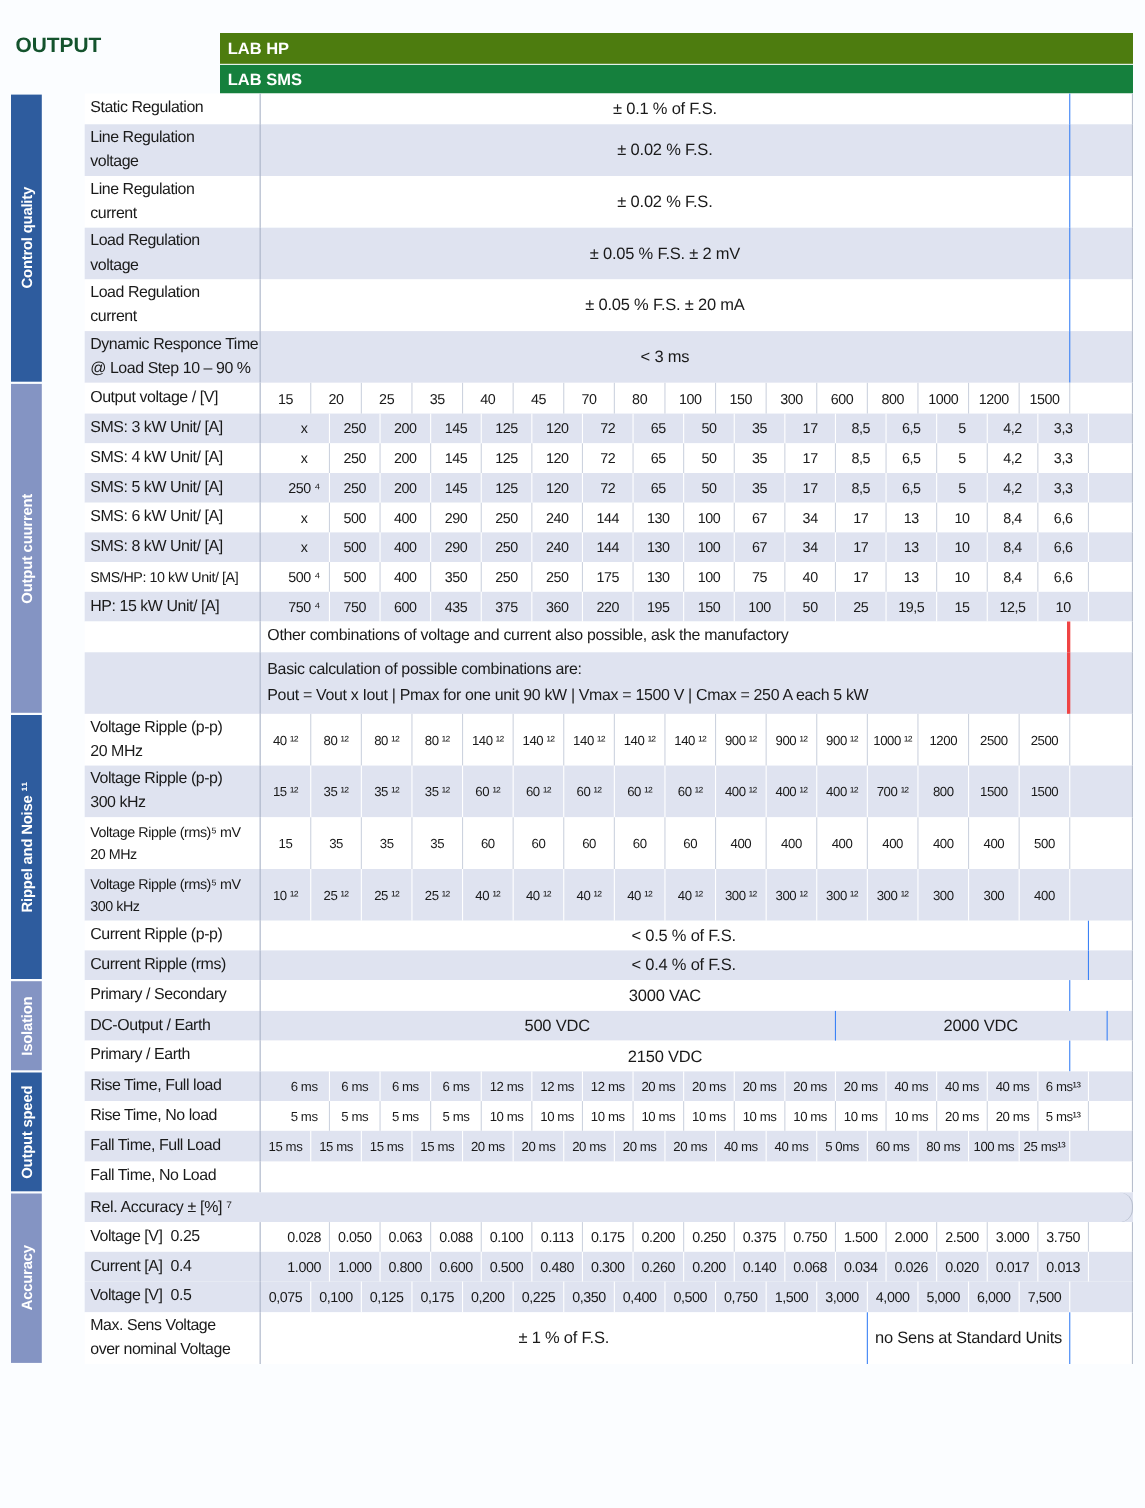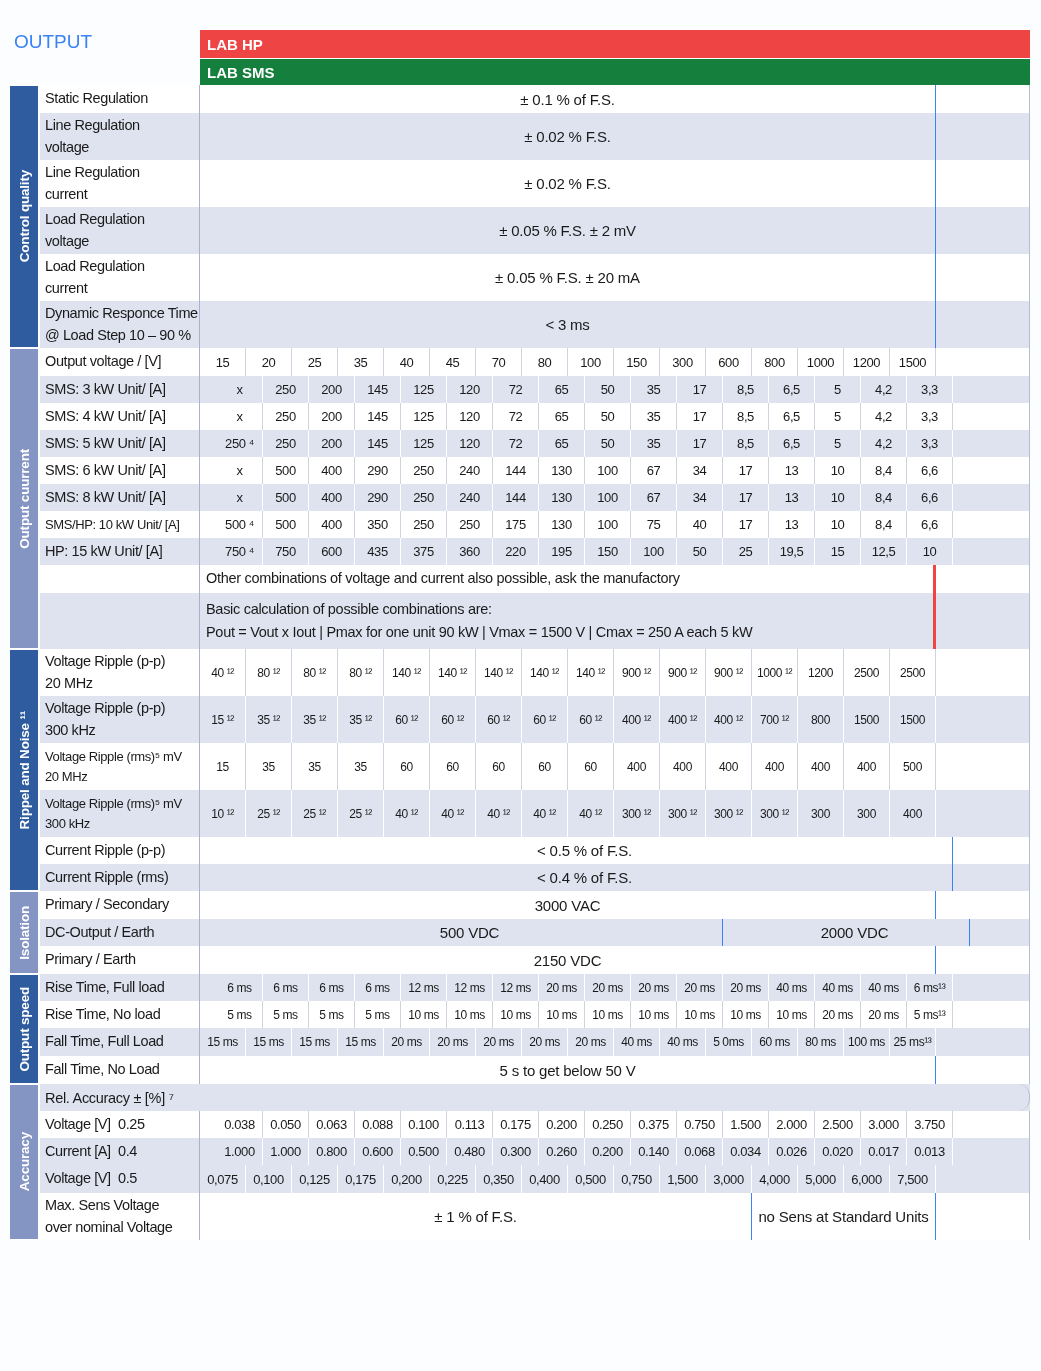--- a/index.html
+++ b/index.html
@@ -6,44 +6,44 @@
   body{
     width:1041px;height:1371px;
     background:#fbfdff;
     font-family:"Liberation Sans","DejaVu Sans",sans-serif;
     color:#1a1a1a;
     position:relative;
     overflow:hidden;
   }
   .page-title{
     position:absolute;left:14px;top:31px;
-    font-size:19px;font-weight:normal;color:#3b82f6;letter-spacing:0;
+    font-size:19px;font-weight:bold;color:#14532d;letter-spacing:0;
   }
   .hdrbar{
     position:absolute;left:200px;width:830px;box-sizing:border-box;
     color:#fff;font-weight:bold;font-size:15px;
     display:flex;align-items:center;padding-left:7px;
   }
-  #hdr-hp{top:30px;height:28px;background:#ef4444;}
+  #hdr-hp{top:30px;height:28px;background:#4d7c0f;}
   #hdr-sms{top:59px;height:26px;background:#15803d;}
 
   .tbl{position:absolute;left:10px;top:85px;width:1020px;}
   .sec{position:relative;padding-left:30px;}
   .secbar{
     position:absolute;left:0;top:1px;bottom:1px;width:28px;
     display:flex;align-items:center;justify-content:center;
   }
   .secbar.dark{background:#2e5c9e;}
   .secbar.light{background:#8494c3;}
   .secbar span{
     writing-mode:vertical-rl;transform:rotate(180deg);
     color:#fff;font-weight:bold;font-size:13.5px;white-space:nowrap;letter-spacing:-0.2px;
   }
 
-  .row{display:flex;align-items:stretch;}
+  .row{display:flex;align-items:stretch;margin-left:37px;}
   .white{background:#ffffff;}
   .stripe{background:#dfe3f0;}
   .h27{height:27px;gap:17px;}.h28{height:28px;}.h55{height:47px;}.h56{height:56px;}
 
   .lbl{
     flex:0 0 160px;box-sizing:border-box;
     padding-left:5px;padding-right:2px;
     border-right:1px solid #a9b2c6;
     display:flex;flex-direction:column;justify-content:center;
     font-size:14.5px;letter-spacing:-0.4px;line-height:1.5;white-space:nowrap;overflow:hidden;
@@ -581,38 +581,37 @@
           <div class="cell">80 ms</div>
           <div class="cell">100 ms</div>
           <div class="cell">25 ms¹³</div>
         </div>
       <div class="tail"></div>
     </div>
     <div class="row white h28">
       <div class="lbl">
           <span>Fall Time, No Load</span>
         </div>
-      <div class="val w16">5 s to get below 50 V</div>
       <div class="tail"></div>
     </div>
   </div>
 
   <div class="sec">
     <div class="secbar light">
         <span>Accuracy</span>
       </div>
     <div class="row stripe h27">
       <div class="full">Rel. Accuracy ± [%] ⁷</div>
     </div>
     <div class="row white h27">
       <div class="lbl">
           <span>Voltage [V]&nbsp;&nbsp;0.25</span>
         </div>
       <div class="cells">
-          <div class="cell">0.038</div>
+          <div class="cell">0.028</div>
           <div class="cell">0.050</div>
           <div class="cell">0.063</div>
           <div class="cell">0.088</div>
           <div class="cell">0.100</div>
           <div class="cell">0.113</div>
           <div class="cell">0.175</div>
           <div class="cell">0.200</div>
           <div class="cell">0.250</div>
           <div class="cell">0.375</div>
           <div class="cell">0.750</div>

